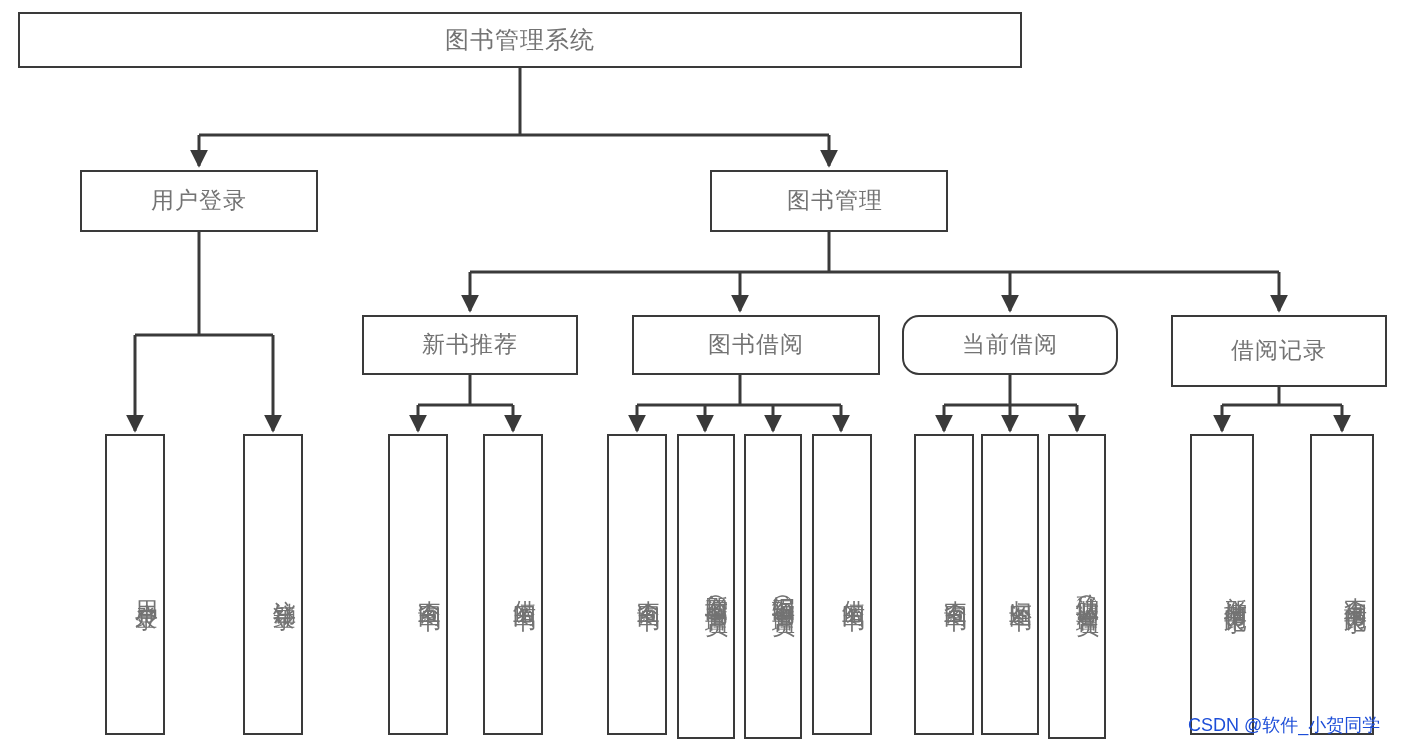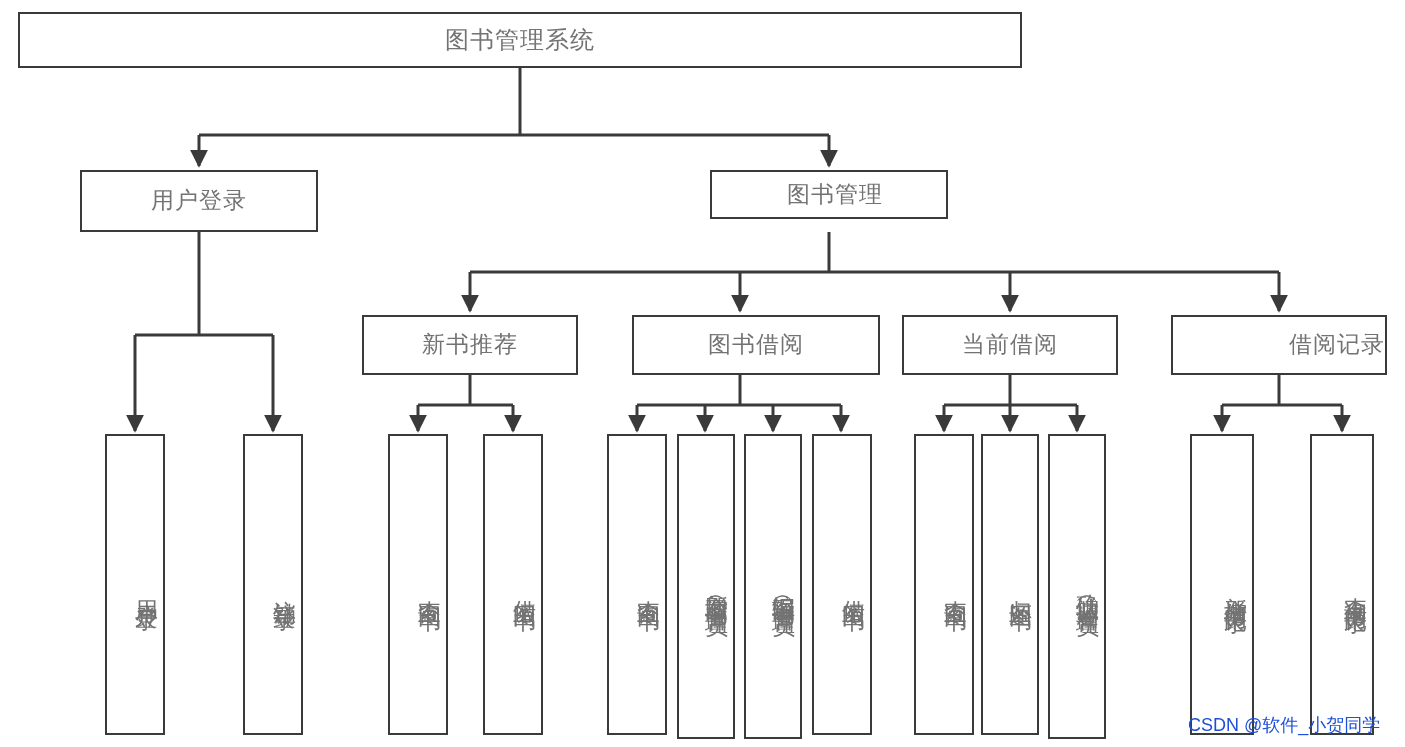--- a/index.html
+++ b/index.html
@@ -121,34 +121,34 @@
     </g>
   </svg>
 
   <div class="node h root" style="left:18px; top:12px; width:1004px; height:56px;">
     <span>图书管理系统</span>
   </div>
 
   <div class="node h" style="left:80px; top:170px; width:238px; height:62px;">
     <span>用户登录</span>
   </div>
-  <div class="node h" style="left:710px; top:170px; width:238px; height:49px;padding-left:12px;">
+  <div class="node h" style="left:710px; top:170px; width:238px; height:62px;padding-left:12px;">
     <span>图书管理</span>
   </div>
 
   <div class="node h" style="left:362px; top:315px; width:216px; height:60px;">
     <span>新书推荐</span>
   </div>
   <div class="node h" style="left:632px; top:315px; width:248px; height:60px;">
     <span>图书借阅</span>
   </div>
-  <div class="node h" style="left:902px; top:315px; width:216px; height:60px;">
+  <div class="node h" style="left:902px; top:315px; width:216px; height:60px;border-radius:17px;">
     <span>当前借阅</span>
   </div>
-  <div class="node h" style="left:1171px; top:315px; width:216px; height:60px;justify-content:flex-end;">
+  <div class="node h" style="left:1171px; top:315px; width:216px; height:72px;">
     <span>借阅记录</span>
   </div>
 
   <div class="node v" style="left:105px; top:434px; width:60px; height:301px;">
     <span>用户登录</span>
   </div>
   <div class="node v" style="left:243px; top:434px; width:60px; height:301px;">
     <span>注销登录</span>
   </div>
 

